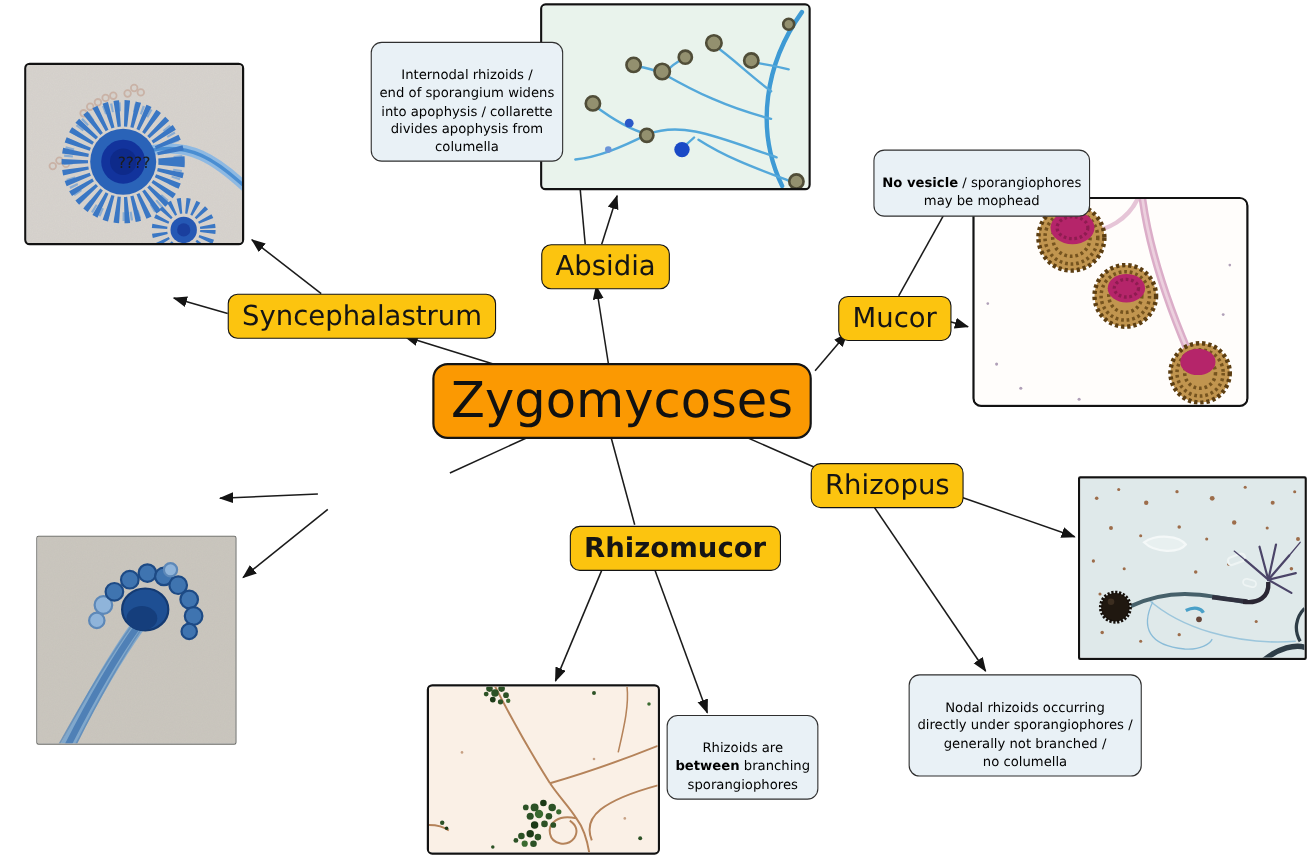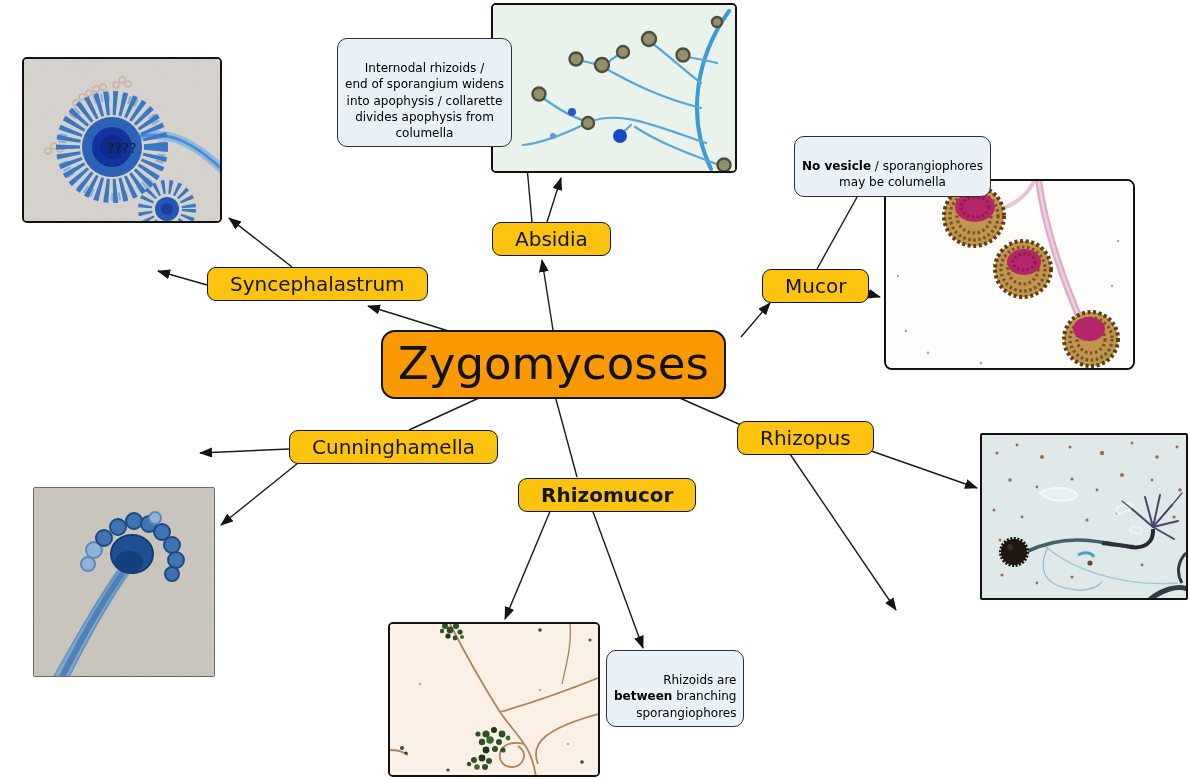--- a/index.html
+++ b/index.html
@@ -8,21 +8,21 @@
     font-family:"DejaVu Sans","Liberation Sans",sans-serif; overflow:hidden;
   }
   
   #edge-layer{position:absolute;left:0;top:0;z-index:1;pointer-events:none;}
   .edge{stroke:#1b1b1b;stroke-width:1.4;}
   
   .node{
     position:absolute; z-index:3; box-sizing:border-box;
     background:var(--node-fill,#FCC40F); border:1.6px solid #141414;
     border-radius:9px; color:#151515; white-space:nowrap;
-    padding:3px 22px; font-size:20px; line-height:1.3; text-align:center;
+    padding:3px 12px; font-size:25px; line-height:1.3; text-align:center;
   }
   .node.central{
     background:var(--central-fill,#FB9902); border:2.4px solid #141414;
     border-radius:14px; font-size:45px; padding:3px 15px; color:#111;
   }
   
   .note{
     position:absolute; z-index:3; box-sizing:border-box;
     background:var(--note-fill,#E9F1F6); border:1.5px solid #2f2f2f;
     border-radius:10px; color:#000000; font-size:12px; line-height:1.35;
@@ -350,33 +350,38 @@
   <div class="note" style="left:337px;top:38px;">
     <span>Internodal rhizoids /
 end of sporangium widens
 into apophysis / collarette
 divides apophysis from
 columella</span>
   </div>
 
   <div class="note" style="left:794px;top:136px;">
     <b>No vesicle</b><span> / sporangiophores
-may be columella</span>
-  </div>
-
-
-
-  <div class="note" style="left:606px;top:650px;text-align:right;">
+may be mophead</span>
+  </div>
+
+
+
+  <div class="note" style="left:606px;top:650px;">
     <span>Rhizoids are
 </span><b>between</b><span> branching
 sporangiophores</span>
   </div>
 
-
-  <div class="node central" style="left:381px;top:330px;">Zygomycoses</div>
+  <div class="note" style="left:826px;top:613px;">
+    <span>Nodal rhizoids occurring
+directly under sporangiophores /
+generally not branched /
+no columella</span>
+  </div>
+
+  <div class="node central" style="left:393px;top:330px;">Zygomycoses</div>
   <div class="node" style="left:492px;top:222px;">Absidia</div>
   <div class="node" style="left:207px;top:267px;">Syncephalastrum</div>
   <div class="node" style="left:762px;top:269px;">Mucor</div>
-  <div class="node" style="left:289px;top:430px;">Cunninghamella</div>
   <div class="node" style="left:518px;top:478px;font-weight:bold;">Rhizomucor</div>
   <div class="node" style="left:737px;top:421px;">Rhizopus</div>
 
 </div>
 
 </body></html>

